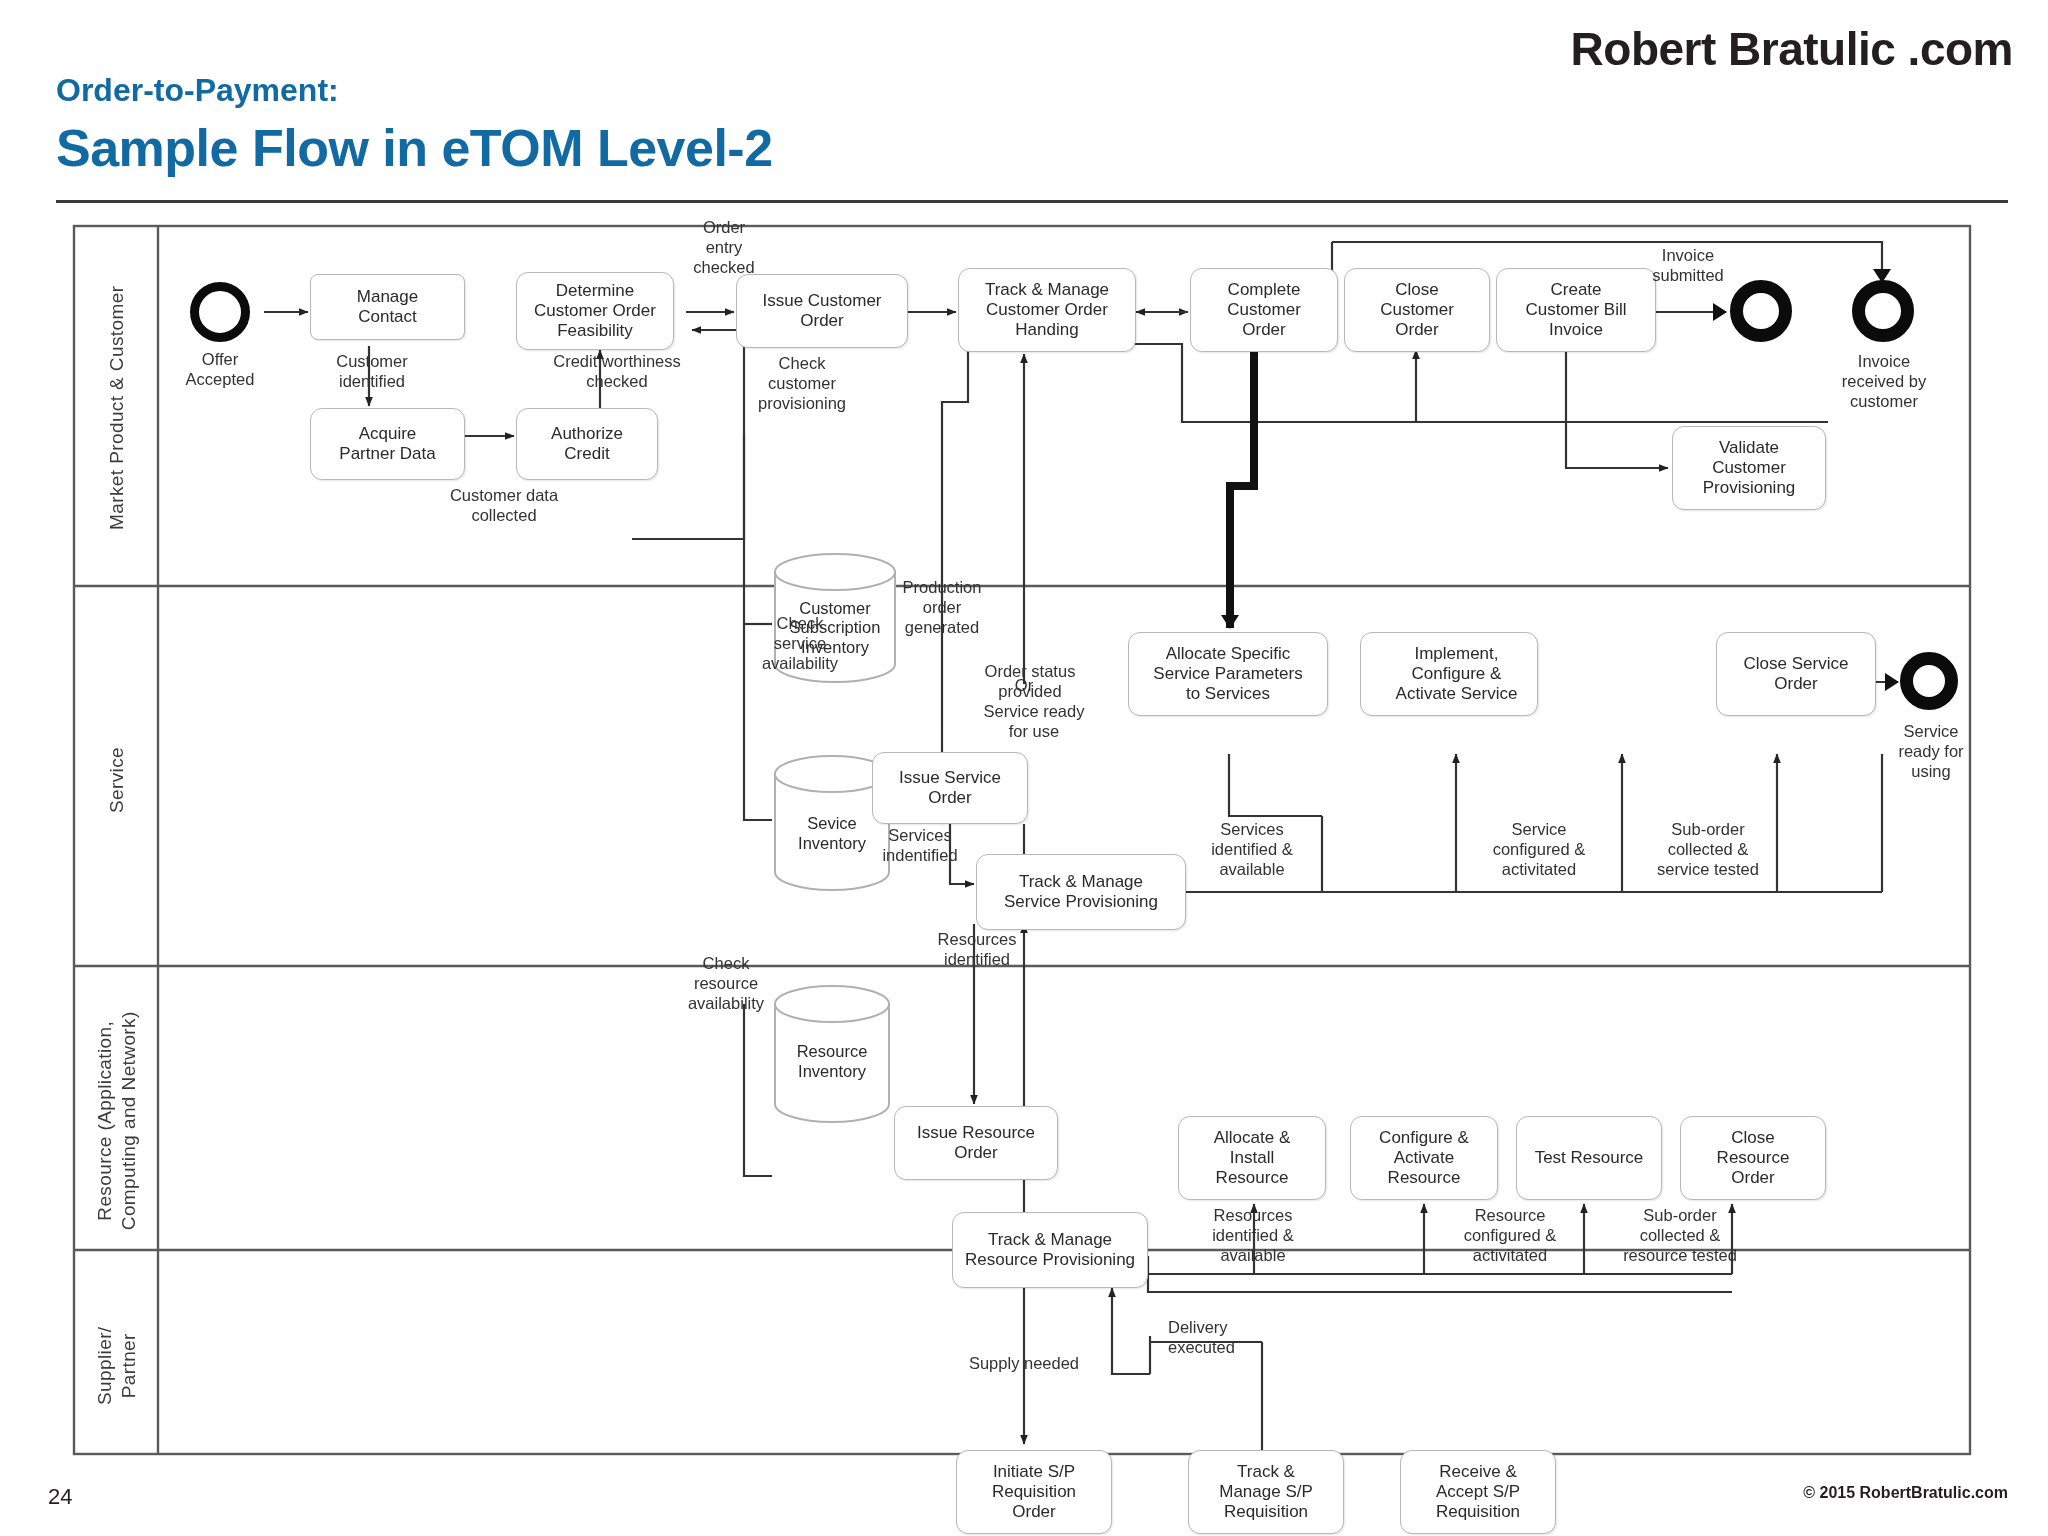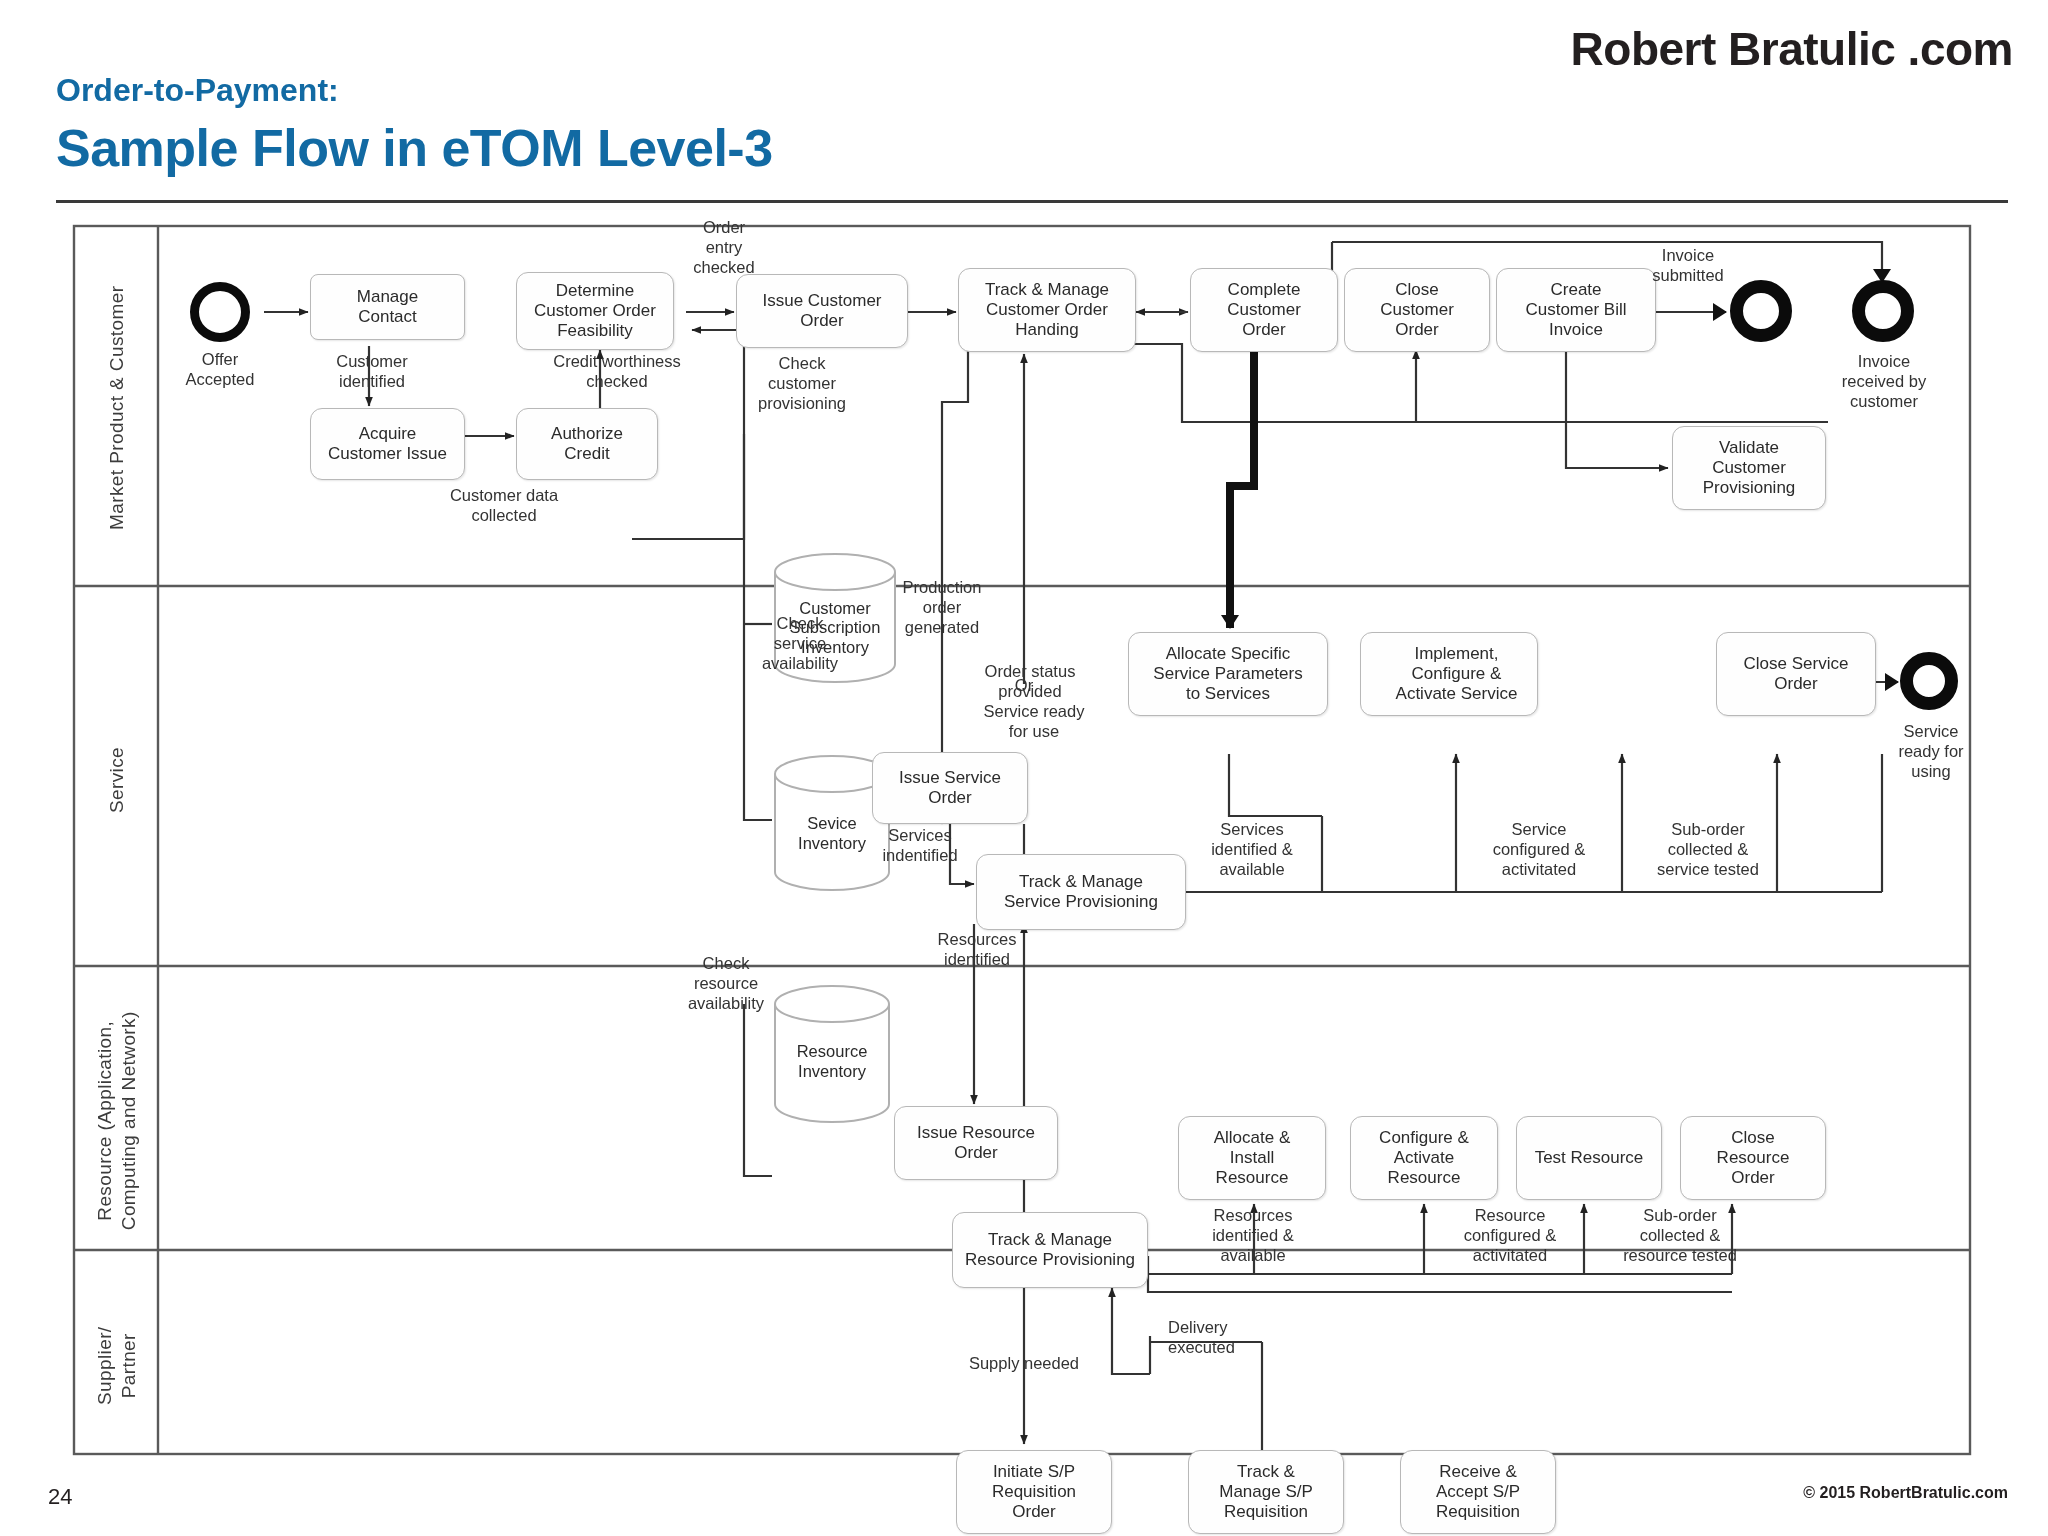--- a/index.html
+++ b/index.html
@@ -34,21 +34,21 @@
   .store .stxt{position:absolute;left:0;right:0;top:50%;transform:translateY(-50%);
     text-align:center;font-size:16.5px;line-height:1.2;color:#2b2b2b;}
   .evt{position:absolute;border-radius:50%;box-sizing:border-box;background:#fff;}
 </style>
 </head>
 <body>
 
 <div id="slide-header">
   <div id="brand-logo">Robert Bratulic .com</div>
   <div id="title-kicker">Order-to-Payment:</div>
-  <div id="title-main">Sample Flow in eTOM Level-3</div>
+  <div id="title-main">Sample Flow in eTOM Level-2</div>
   <div id="title-rule"></div>
 </div>
 
 <div id="diagram">
 
   <svg class="svgroot" viewBox="0 0 1900 1232">
     <defs>
       <marker id="ah" markerWidth="11" markerHeight="11" refX="9.4" refY="4" orient="auto" markerUnits="userSpaceOnUse">
         <path d="M0,0 L10,4 L0,8 Z" fill="#222"></path>
       </marker>
@@ -162,21 +162,21 @@
   <div class="evt" style="left:118px;top:58px;width:60px;height:60px;border:9px solid #0b0b0b;"></div>
   <div class="flabel" style="left:92px;top:126px;width:112px;">Offer
 Accepted</div>
 
   <div class="pbox" style="left:238px;top:50px;width:155px;height:66px;white-space:pre-line;border-radius:8px;">Manage
 Contact</div>
   <div class="flabel" style="left:244px;top:128px;width:112px;">Customer
 identified</div>
 
   <div class="pbox" style="left:238px;top:184px;width:155px;height:72px;white-space:pre-line;">Acquire
-Customer Issue</div>
+Partner Data</div>
   <div class="flabel" style="left:362px;top:262px;width:140px;">Customer data
 collected</div>
 
   <div class="pbox" style="left:444px;top:184px;width:142px;height:72px;white-space:pre-line;">Authorize
 Credit</div>
   <div class="flabel" style="left:460px;top:128px;width:170px;">Credit worthiness
 checked</div>
 
   <div class="pbox" style="left:444px;top:48px;width:158px;height:78px;white-space:pre-line;">Determine
 Customer Order

